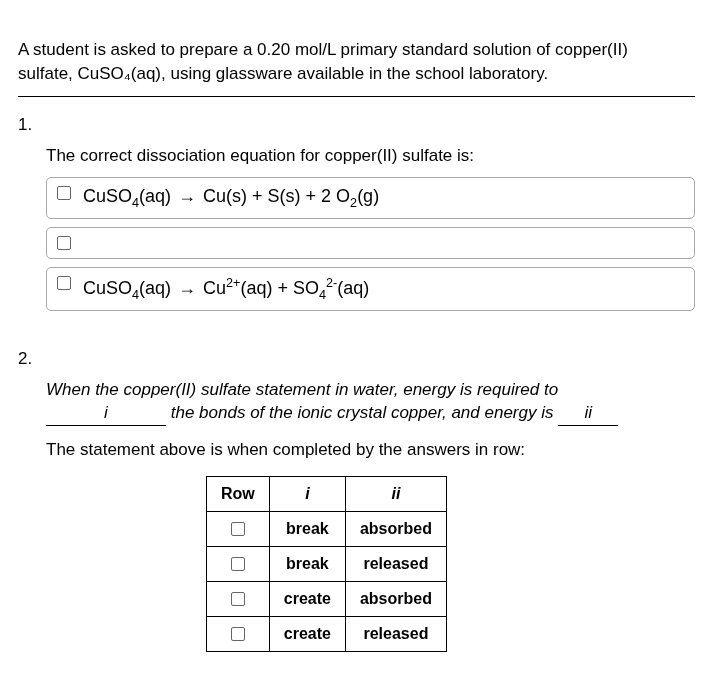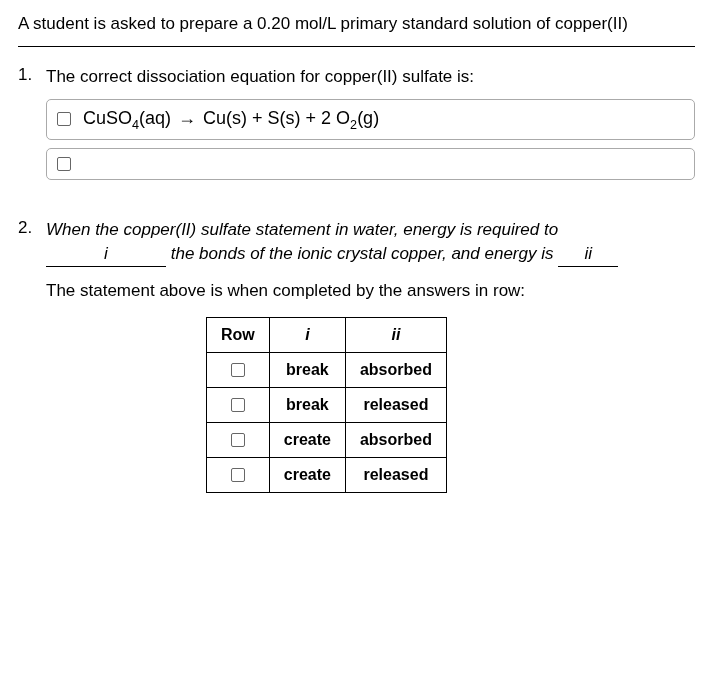--- a/index.html
+++ b/index.html
@@ -11,52 +11,54 @@
       font-family: Arial, Helvetica, sans-serif;
       font-size: 17px;
       color: #000;
       background: #fff;
       width: 713px;
       padding: 12px 18px;
     }
     .intro {
       line-height: 1.4;
       margin-bottom: 10px;
+      margin-top: 26px;
     }
     .hr-line {
       border: none;
       border-top: 1px solid #000;
       margin-bottom: 18px;
     }
     .question-block {
       margin-bottom: 30px;
     }
     .question-row {
       display: flex;
       align-items: flex-start;
       margin-bottom: 12px;
     }
     .q-num {
       width: 28px;
       flex-shrink: 0;
     }
     .q-content {
       flex: 1;
+      margin-top: 29px;
     }
     .q-text {
       margin-bottom: 10px;
       line-height: 1.4;
     }
     .option-box {
       border: 1px solid #aaa;
       border-radius: 5px;
       padding: 8px 10px;
       margin-bottom: 8px;
       display: flex;
-      align-items: center;
+      align-items: flex-start;
       font-size: 18px;
     }
     .checkbox {
       width: 14px;
       height: 14px;
       border: 1px solid #666;
       border-radius: 2px;
       margin-right: 12px;
       flex-shrink: 0;
       background: #fff;
@@ -109,39 +111,44 @@
     }
     .arrow {
       padding: 0 2px;
     }
   </style>
 </head>
 <body>
 
 <div class="intro">
   <span>A student is asked to prepare a 0.20 mol/L primary standard solution of copper(II)</span><br>
+  <span>sulfate, CuSO₄(aq), using glassware available in the school laboratory.</span>
 </div>
 <hr class="hr-line">
 
 <div class="question-block">
   <div class="question-row">
     <div class="q-num">1.</div>
     <div class="q-content">
       <div class="q-text">The correct dissociation equation for copper(II) sulfate is:</div>
 
       <div class="option-box">
         <span class="checkbox"></span>
         <span>CuSO<sub>4</sub>(aq) <span class="arrow">→</span> Cu(s) + S(s) + 2 O<sub>2</sub>(g)</span>
       </div>
 
       <div class="option-box">
         <span class="checkbox"></span>
       </div>
 
 
+      <div class="option-box">
+        <span class="checkbox"></span>
+        <span>CuSO<sub>4</sub>(aq) <span class="arrow">→</span> Cu<sup>2+</sup>(aq) + SO<sub>4</sub><sup>2-</sup>(aq)</span>
+      </div>
     </div>
   </div>
 </div>
 
 <div class="question-block">
   <div class="question-row">
     <div class="q-num">2.</div>
     <div class="q-content">
       <div class="q-text italic">
         <span>When the copper(II) sulfate statement in water, energy is required to </span><br>

